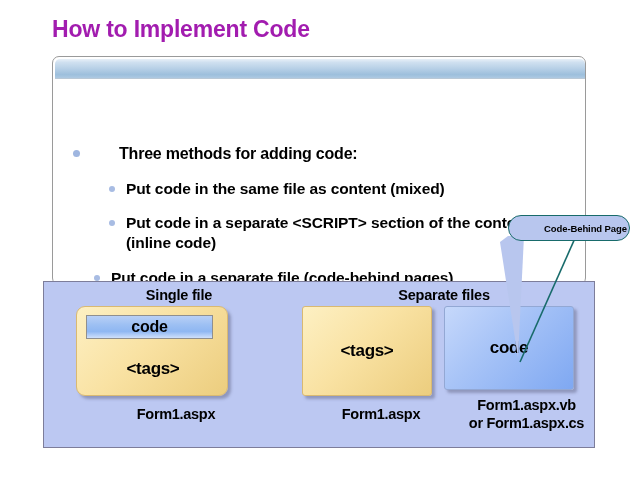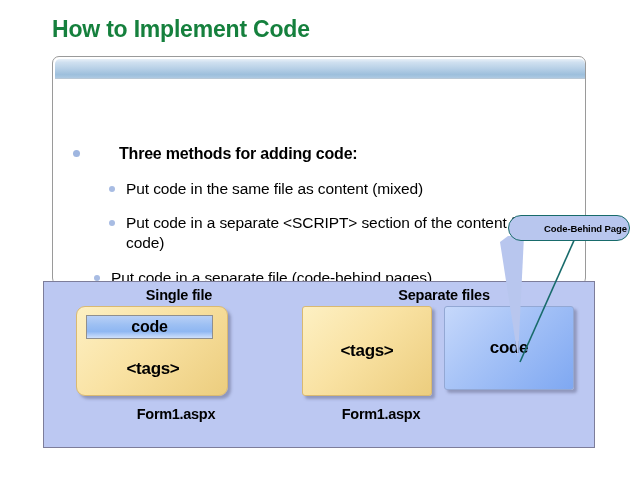--- a/index.html
+++ b/index.html
@@ -16,21 +16,21 @@
     -webkit-font-smoothing: antialiased;
   }
 
   
   #slide-title {
     position: absolute;
     left: 52px;
     top: 16px;
     font-size: 23px;
     font-weight: bold;
-    color: #15803d;
+    color: #a21caf;
     letter-spacing: -0.2px;
     white-space: nowrap;
   }
 
   
   #content-panel {
     position: absolute;
     left: 52px;
     top: 56px;
     width: 534px;
@@ -83,21 +83,21 @@
   }
   .lvl1 .bullet-text {
     font-size: 16px;
     font-weight: bold;
     color: #000;
     line-height: 21px;
     letter-spacing: -0.2px;
   }
   .lvl2 .bullet-text {
     font-size: 15.5px;
-    font-weight: normal;
+    font-weight: bold;
     color: #000;
     line-height: 20px;
     letter-spacing: -0.1px;
   }
 
   #bullet-1  { left: 20px;  top: 86px;  width: 500px; gap: 27px; }
   #bullet-2  { left: 56px;  top: 122px; width: 460px; }
   #bullet-3  { left: 56px;  top: 156px; width: 470px; }
   #bullet-4  { left: 41px;  top: 211px; width: 460px; }
 
@@ -328,14 +328,18 @@
   <div id="box-tags">
     <span id="box-tags-label">&lt;tags&gt;</span>
   </div>
 
   <div class="file-label" id="label-middle">Form1.aspx</div>
 
   <div id="box-code">
     <span id="box-code-label">code</span>
   </div>
 
+  <div class="file-label" id="label-right">
+    <div>Form1.aspx.vb</div>
+    <div>or Form1.aspx.cs</div>
+  </div>
 
 </div>
 
 </body></html>

